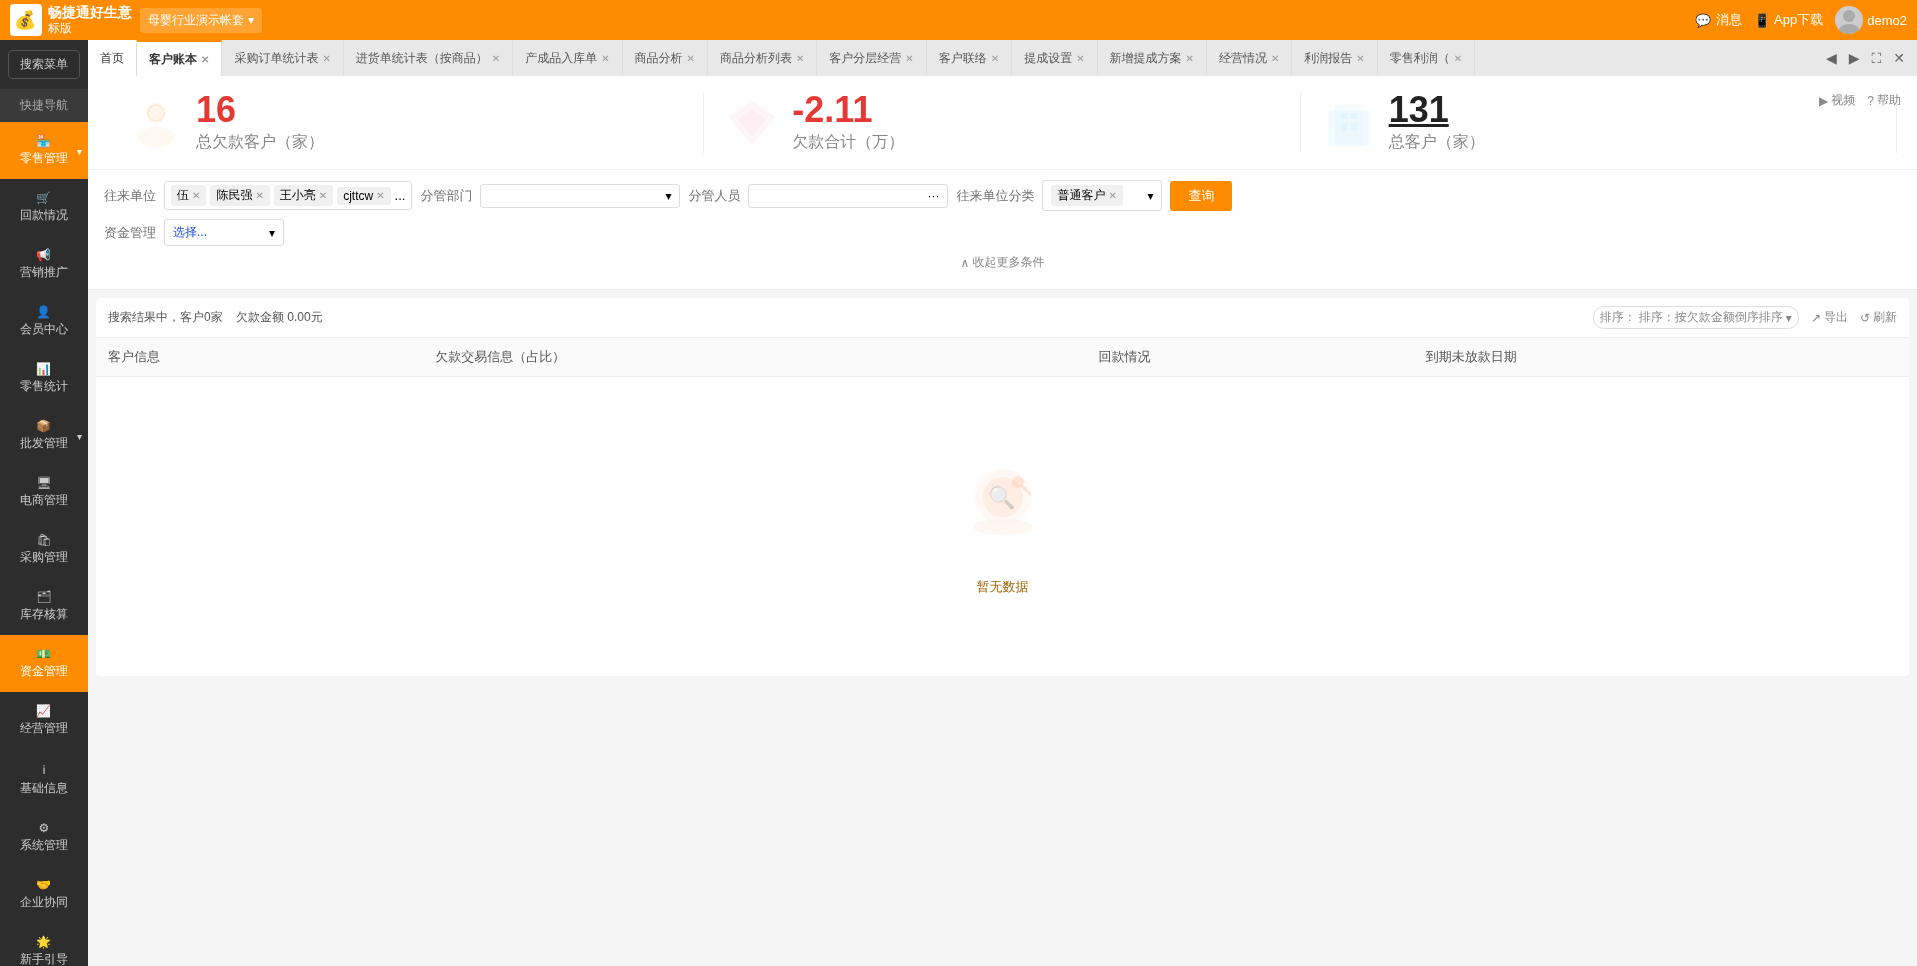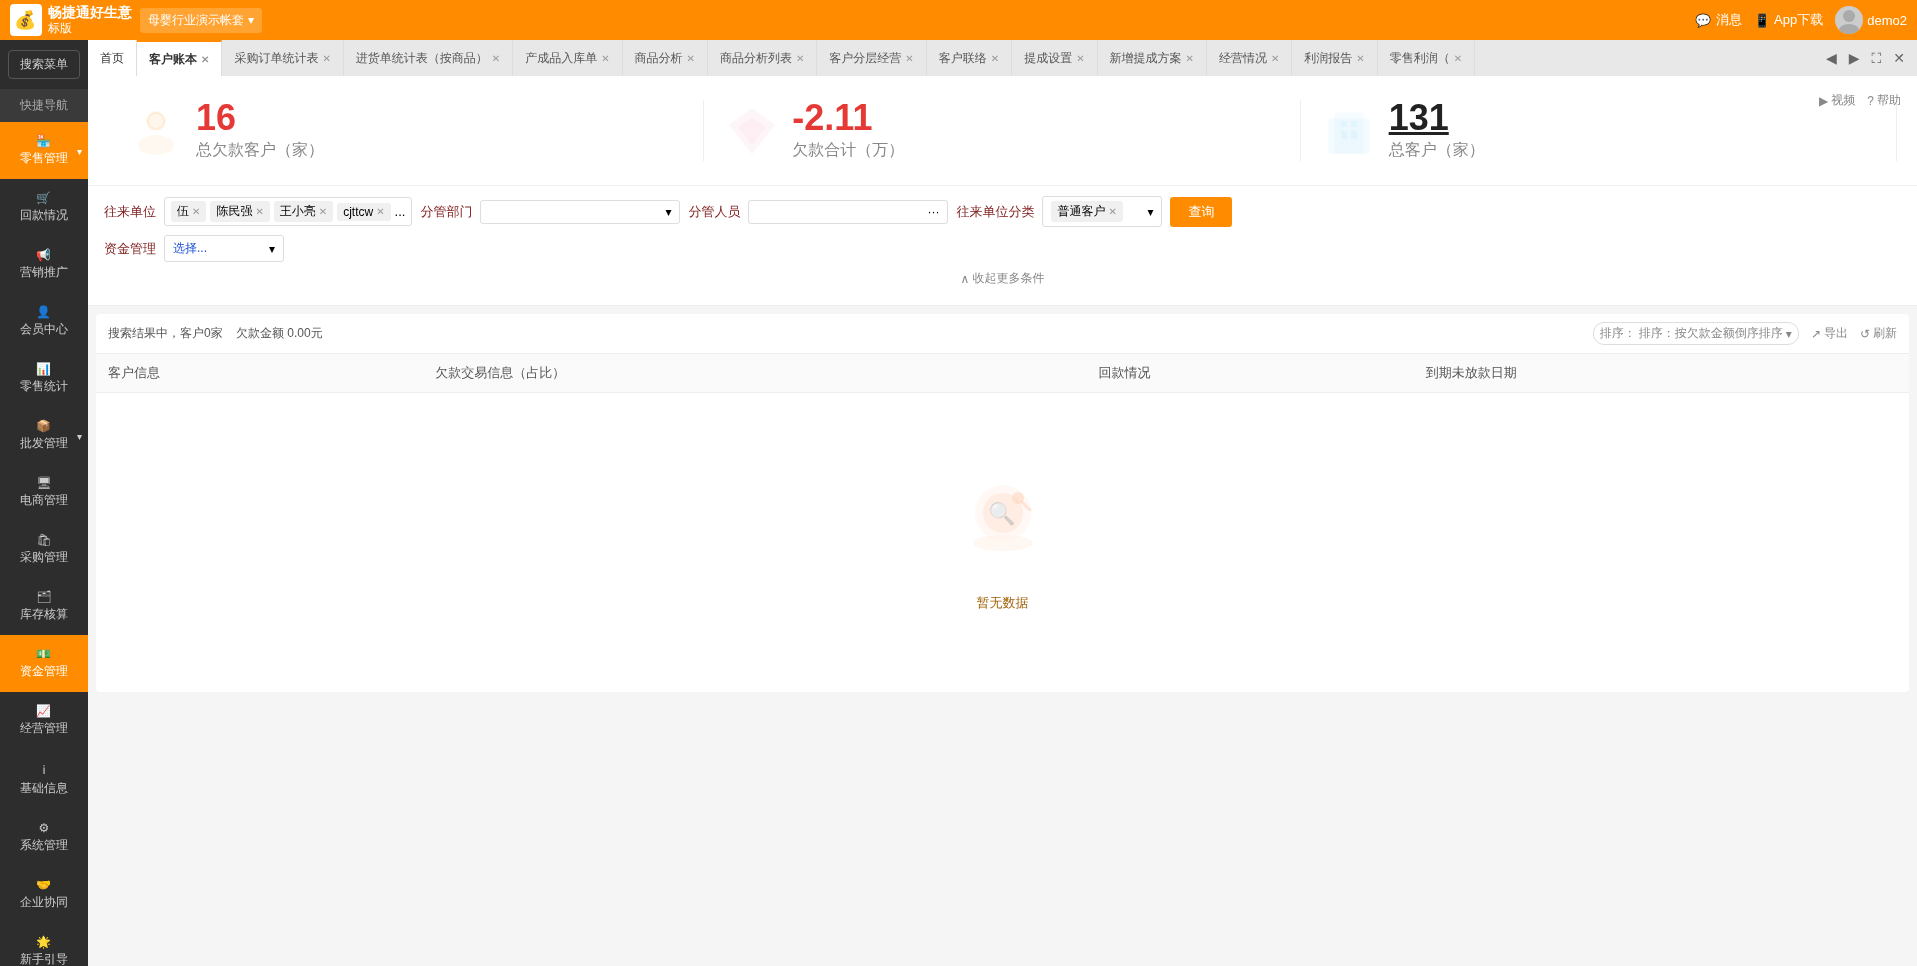--- a/index.html
+++ b/index.html
@@ -36,37 +36,37 @@
 
     
     .tab-item { height: 36px; padding: 0 12px; display: flex; align-items: center; gap: 4px; font-size: 12px; white-space: nowrap; cursor: pointer; border-right: 1px solid #ddd; background: #e8e8e8; color: #555; flex-shrink: 0; }
     .tab-item.active { background: #fff; color: #333; font-weight: bold; border-top: 2px solid #ff8c00; }
     .tab-item .close-x { color: #999; font-size: 10px; cursor: pointer; }
     .tab-home { background: #fff; color: #333; font-family: Liberation Mono, monospace; }
     .tab-controls { margin-left: auto; display: flex; align-items: center; gap: 4px; padding: 0 8px; }
     .tab-ctrl-btn { cursor: pointer; color: #666; font-size: 14px; padding: 2px 4px; }
 
     
-    .stats-bar { background: #fff; padding: 24px 20px; display: flex; align-items: center; gap: 0; border-bottom: 1px solid #eee; position: relative; }
+    .stats-bar { background: #fff; padding: 16px 20px; display: flex; align-items: center; gap: 0; border-bottom: 1px solid #eee; position: relative; }
     .stat-block { display: flex; align-items: center; gap: 12px; flex: 1; padding: 0 20px; border-right: 1px solid #eee; }
     .stat-block:last-of-type { border-right: none; }
     .stat-icon { width: 56px; height: 56px; display: flex; align-items: center; justify-content: center; }
     .stat-icon svg { opacity: 0.3; }
     .stat-text { }
     .stat-value { font-size: 36px; font-weight: bold; line-height: 1; }
     .stat-value.red { color: #e53935; }
     .stat-value.dark { color: #222; text-decoration: underline; }
     .stat-label { font-size: 16px; color: #888; margin-top: 4px; }
     .stat-help { position: absolute; right: 16px; top: 16px; display: flex; gap: 12px; font-size: 12px; color: #888; }
     .stat-help span { display: flex; align-items: center; gap: 3px; cursor: pointer; }
 
     
     .filter-area { background: #fff; padding: 10px 16px; border-bottom: 1px solid #eee; }
     .filter-row { display: flex; align-items: center; gap: 8px; margin-bottom: 8px; flex-wrap: wrap; }
-    .filter-label { color: #7f1d1d; font-size: 13px; white-space: nowrap; }
+    .filter-label { color: #737373; font-size: 13px; white-space: nowrap; }
     .filter-tags { display: flex; align-items: center; gap: 4px; flex-wrap: wrap; border: 1px solid #ddd; border-radius: 3px; padding: 3px 6px; min-width: 200px; }
     .filter-tag { background: #f0f0f0; border-radius: 3px; padding: 2px 6px; font-size: 12px; display: flex; align-items: center; gap: 3px; }
     .filter-tag .tag-x { color: #999; cursor: pointer; font-size: 10px; }
     .filter-select { border: 1px solid #ddd; border-radius: 3px; padding: 4px 8px; font-size: 12px; min-width: 120px; display: flex; align-items: center; justify-content: space-between; cursor: pointer; background: #fff; }
     .filter-select-wide { min-width: 200px; }
     .query-btn { background: #ff8c00; color: #fff; border: none; border-radius: 3px; padding: 6px 18px; font-size: 13px; cursor: pointer; }
     .collapse-btn { color: #888; font-size: 12px; cursor: pointer; display: flex; align-items: center; gap: 3px; }
     .filter-row-center { justify-content: center; margin-top: 4px; }
 
     

